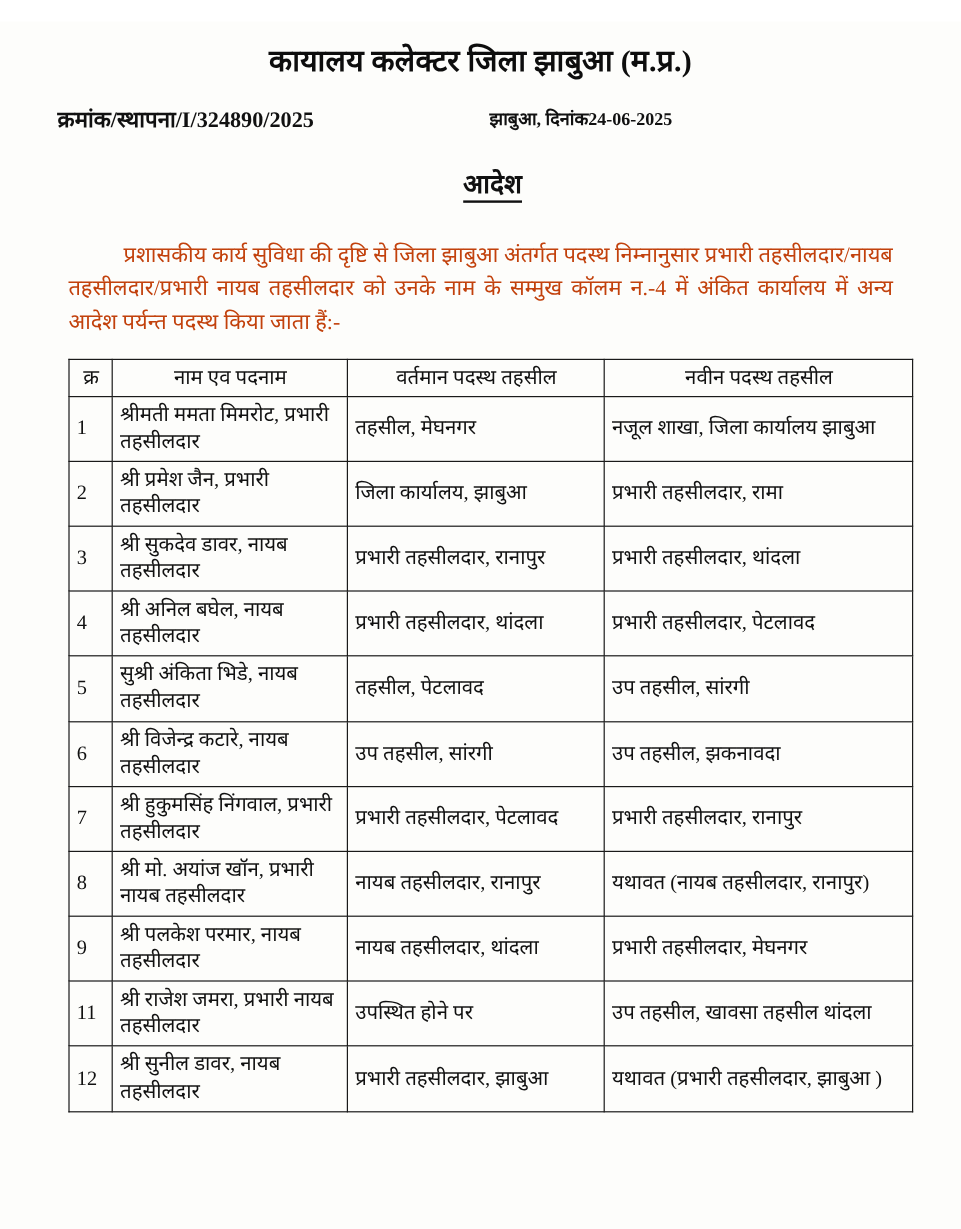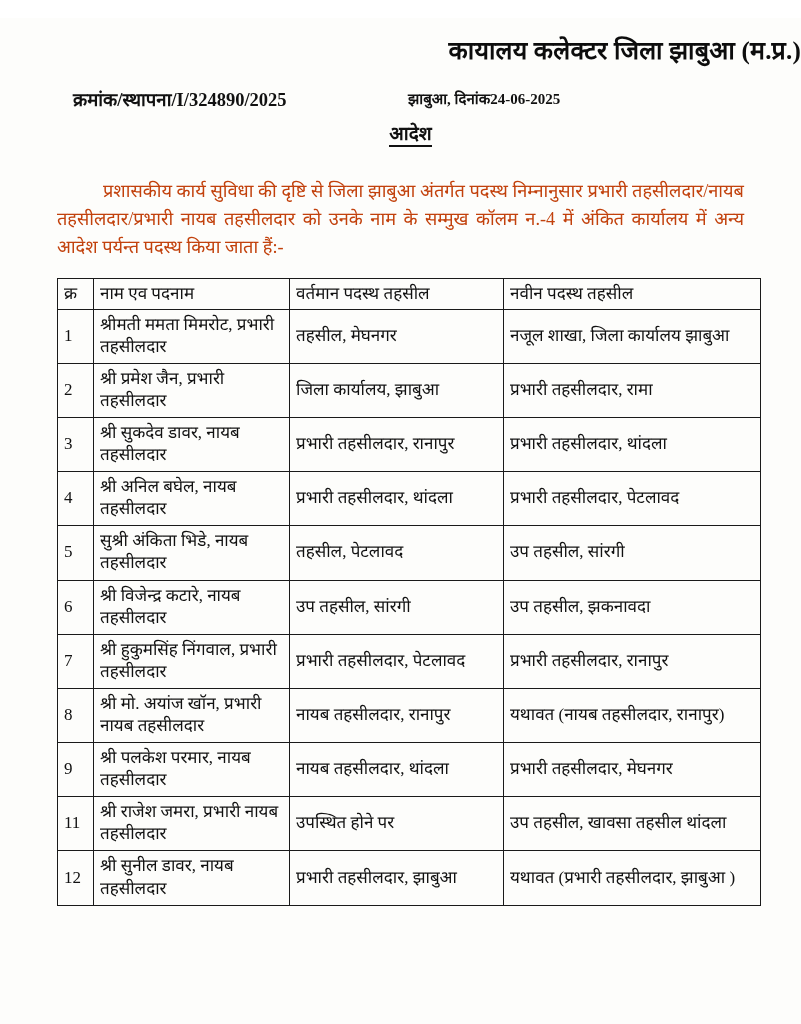--- a/index.html
+++ b/index.html
@@ -17,54 +17,54 @@
   }
   .page {
     position: relative;
     width: 801px;
     height: 1024px;
     background: #fdfdfb;
     box-sizing: border-box;
     padding: 0;
   }
   .doc-title {
-    text-align: right;
+    text-align: center;
     font-size: 25px;
     font-weight: bold;
     letter-spacing: 0.2px;
     margin: 18px 0 0 0;
     padding-top: 14px;
     color: #0d0d0d;
   }
   .meta-row {
     position: relative;
     height: 34px;
     margin-top: 20px;
   }
   .letter-no {
     position: absolute;
-    left: 73px;
+    left: 48px;
     top: 0;
     font-size: 18.5px;
     font-weight: bold;
     color: #111;
   }
   .place-date {
     position: absolute;
     left: 408px;
     top: 2px;
     font-size: 15px;
     font-weight: bold;
     color: #111;
   }
   .order-word {
     text-align: center;
-    font-size: 19px;
-    font-weight: bold;
-    margin-top: 0;
+    font-size: 22px;
+    font-weight: bold;
+    margin-top: 17px;
     margin-left: 20px;
   }
   .order-word span {
     border-bottom: 2px solid #111;
     padding-bottom: 1px;
   }
   .body-para {
     margin: 31px 57px 0 57px;
     font-size: 18.2px;
     line-height: 1.55;
@@ -93,21 +93,21 @@
   table.order-table th {
     font-weight: normal;
     padding-top: 2px;
     padding-bottom: 2px;
   }
   col.c-sn { width: 36px; }
   col.c-name { width: 196px; }
   col.c-cur { width: 214px; }
   col.c-new { width: 257px; }
   td.sn, th.sn { text-align: left; padding-left: 5px; }
-  tr.head-row th { height: 26px; }
+  tr.head-row th { height: 26px; text-align: center; }
   tr.data-row td { height: 44px; }
 </style>
 </head>
 <body>
 
 <div class="page">
 
   <div class="doc-title">कायालय कलेक्टर जिला झाबुआ (म.प्र.)</div>
 
   <div class="meta-row">

